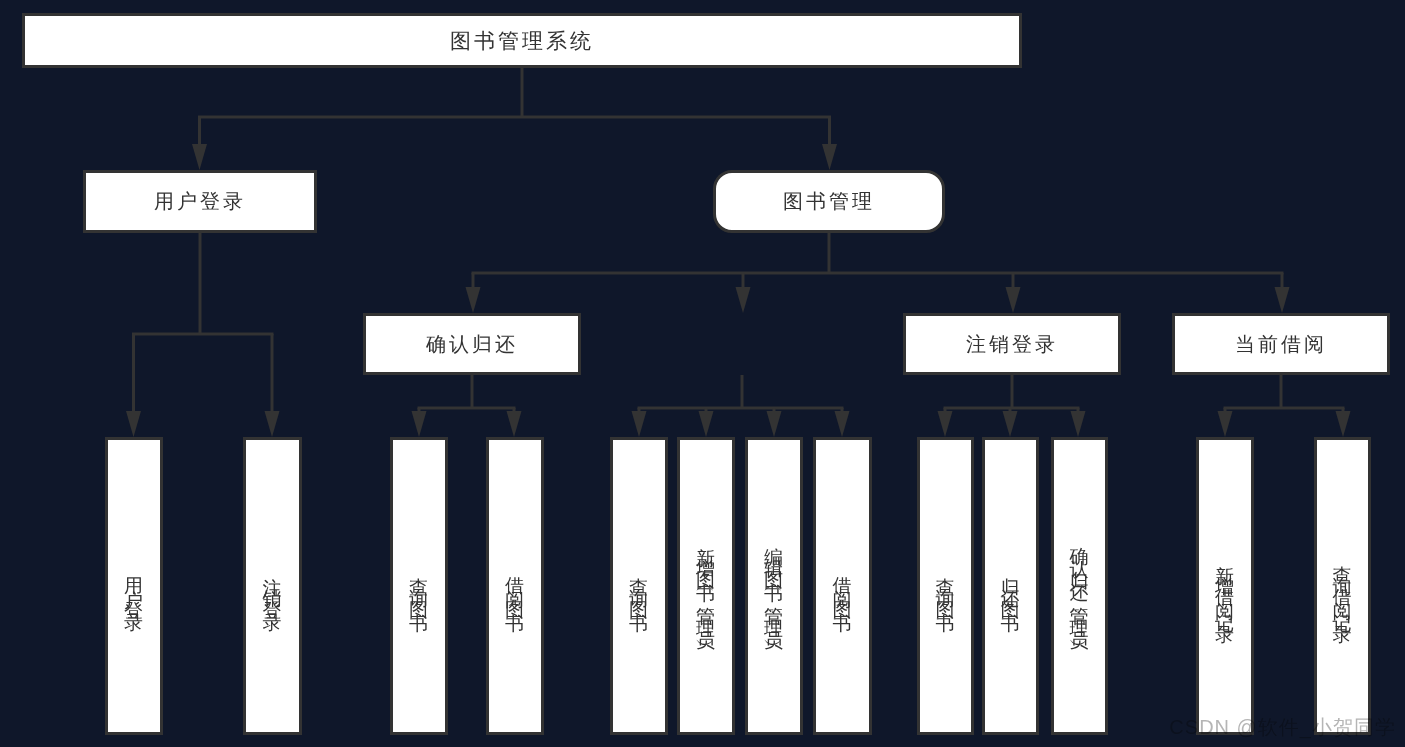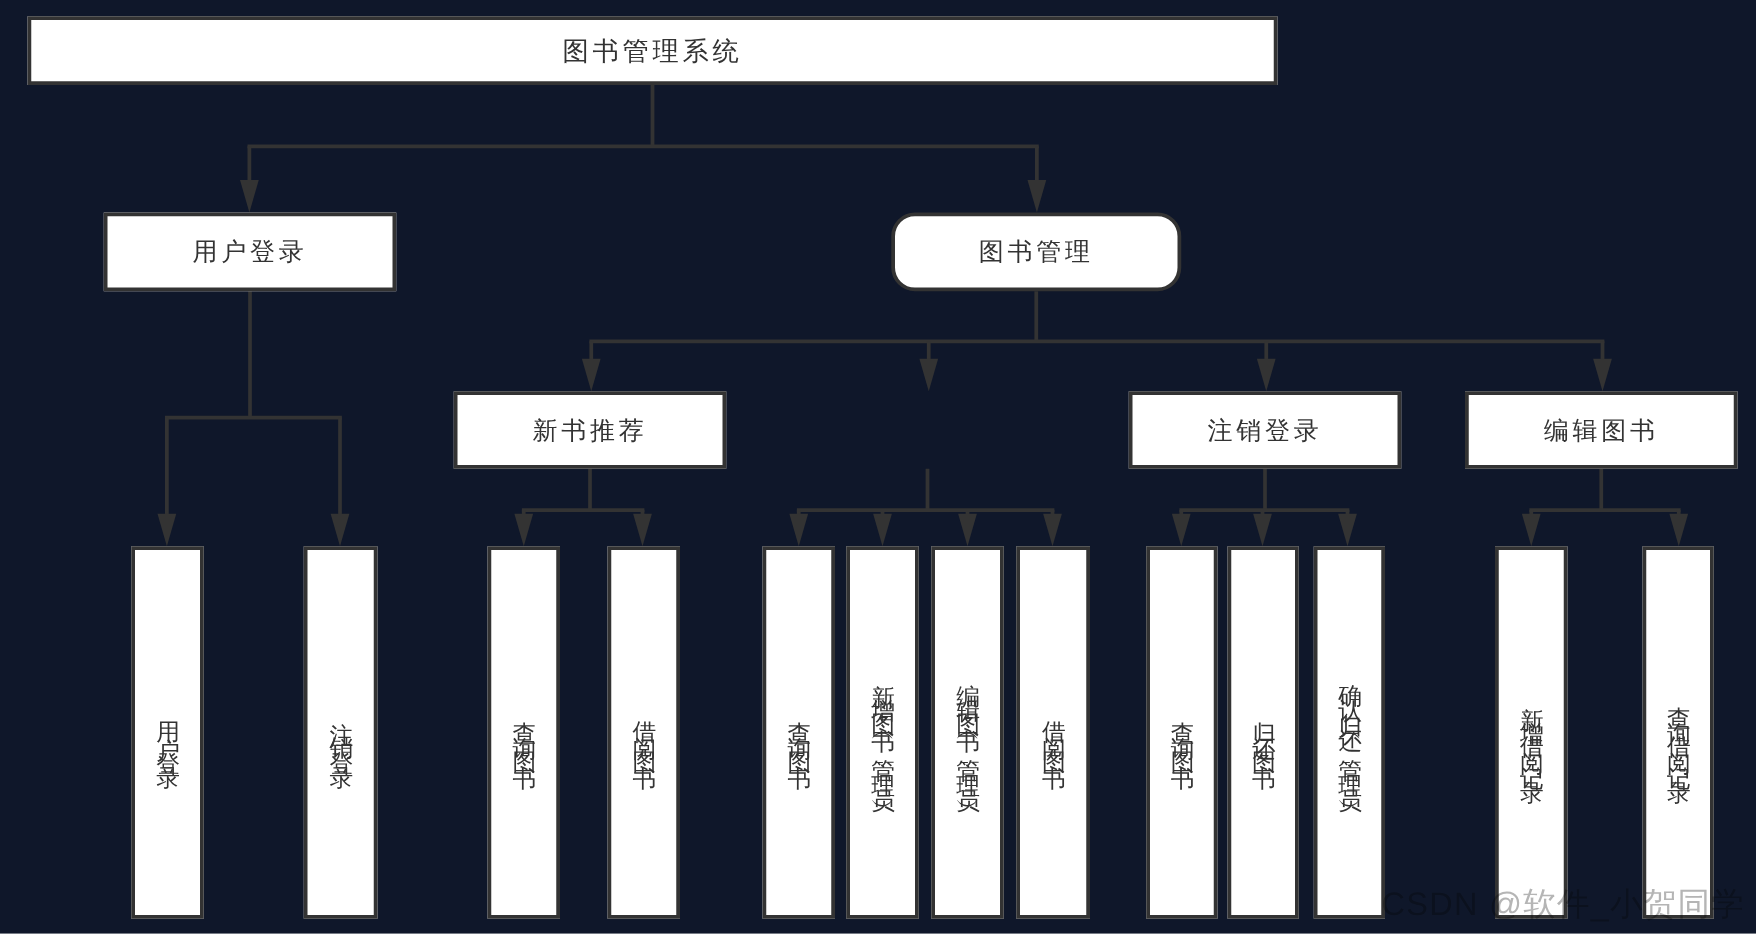--- a/index.html
+++ b/index.html
@@ -48,21 +48,21 @@
     font-size: 19px;
     line-height: 1;
     letter-spacing: 12px;
     white-space: nowrap;
   }
 
   .watermark {
     position: absolute;
     right: 9px;
     bottom: 6px;
-    font-size: 26px;
+    font-size: 20px;
     letter-spacing: 1px;
     color: #b5b5b5;
     mix-blend-mode: multiply;
     white-space: nowrap;
     z-index: 5;
   }
 </style>
 </head>
 <body>
 
@@ -139,27 +139,27 @@
   </div>
 
   <div class="node" style="left:83px; top:170px; width:234px; height:63px;">
     <span class="hlabel">用户登录</span>
   </div>
   <div class="node" style="left:713px; top:170px; width:232px; height:63px;border-radius:19px;">
     <span class="hlabel">图书管理</span>
   </div>
 
   <div class="node" style="left:363px; top:313px; width:218px; height:62px;">
-    <span class="hlabel">新书推荐</span>
+    <span class="hlabel">确认归还</span>
   </div>
   <div class="node" style="left:903px; top:313px; width:218px; height:62px;">
     <span class="hlabel">注销登录</span>
   </div>
   <div class="node" style="left:1172px; top:313px; width:218px; height:62px;">
-    <span class="hlabel">编辑图书</span>
+    <span class="hlabel">当前借阅</span>
   </div>
 
   <div class="node leaf" style="left:105px; top:437px; width:58px; height:298px;">
     <span class="vlabel">用户登录</span>
   </div>
   <div class="node leaf" style="left:243px; top:437px; width:59px; height:298px;">
     <span class="vlabel">注销登录</span>
   </div>
 
   <div class="node leaf" style="left:390px; top:437px; width:58px; height:298px;">

